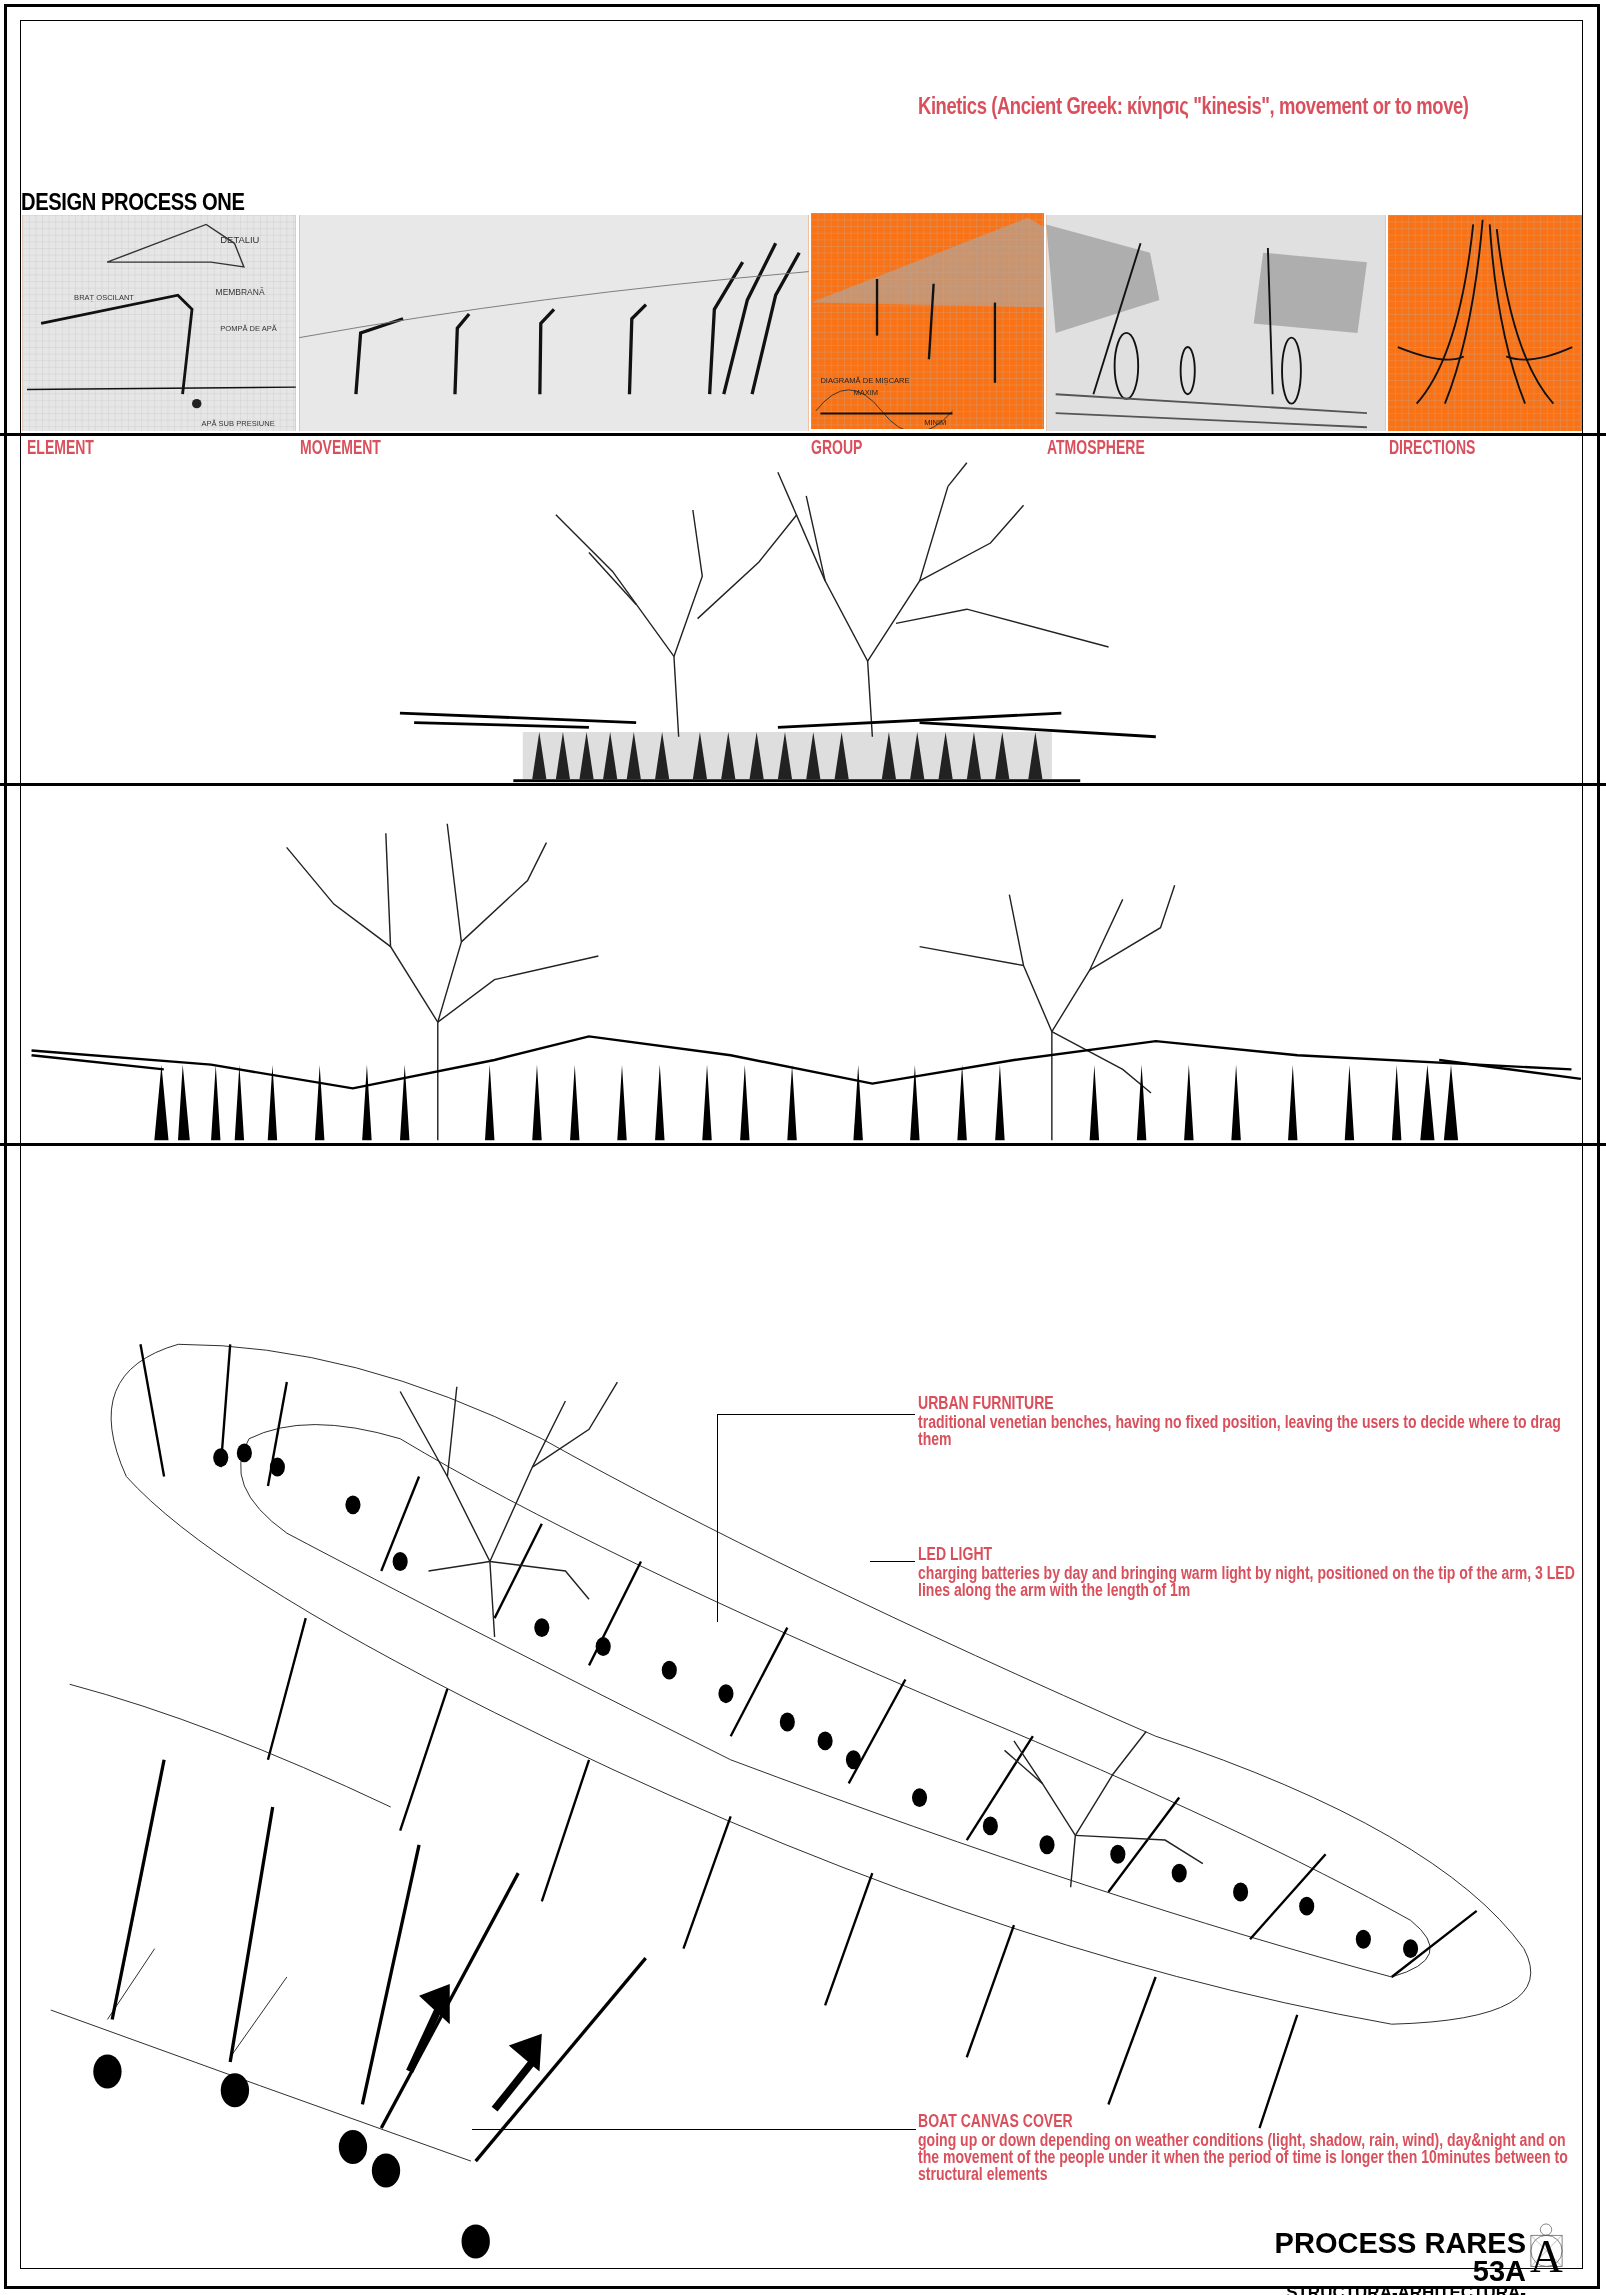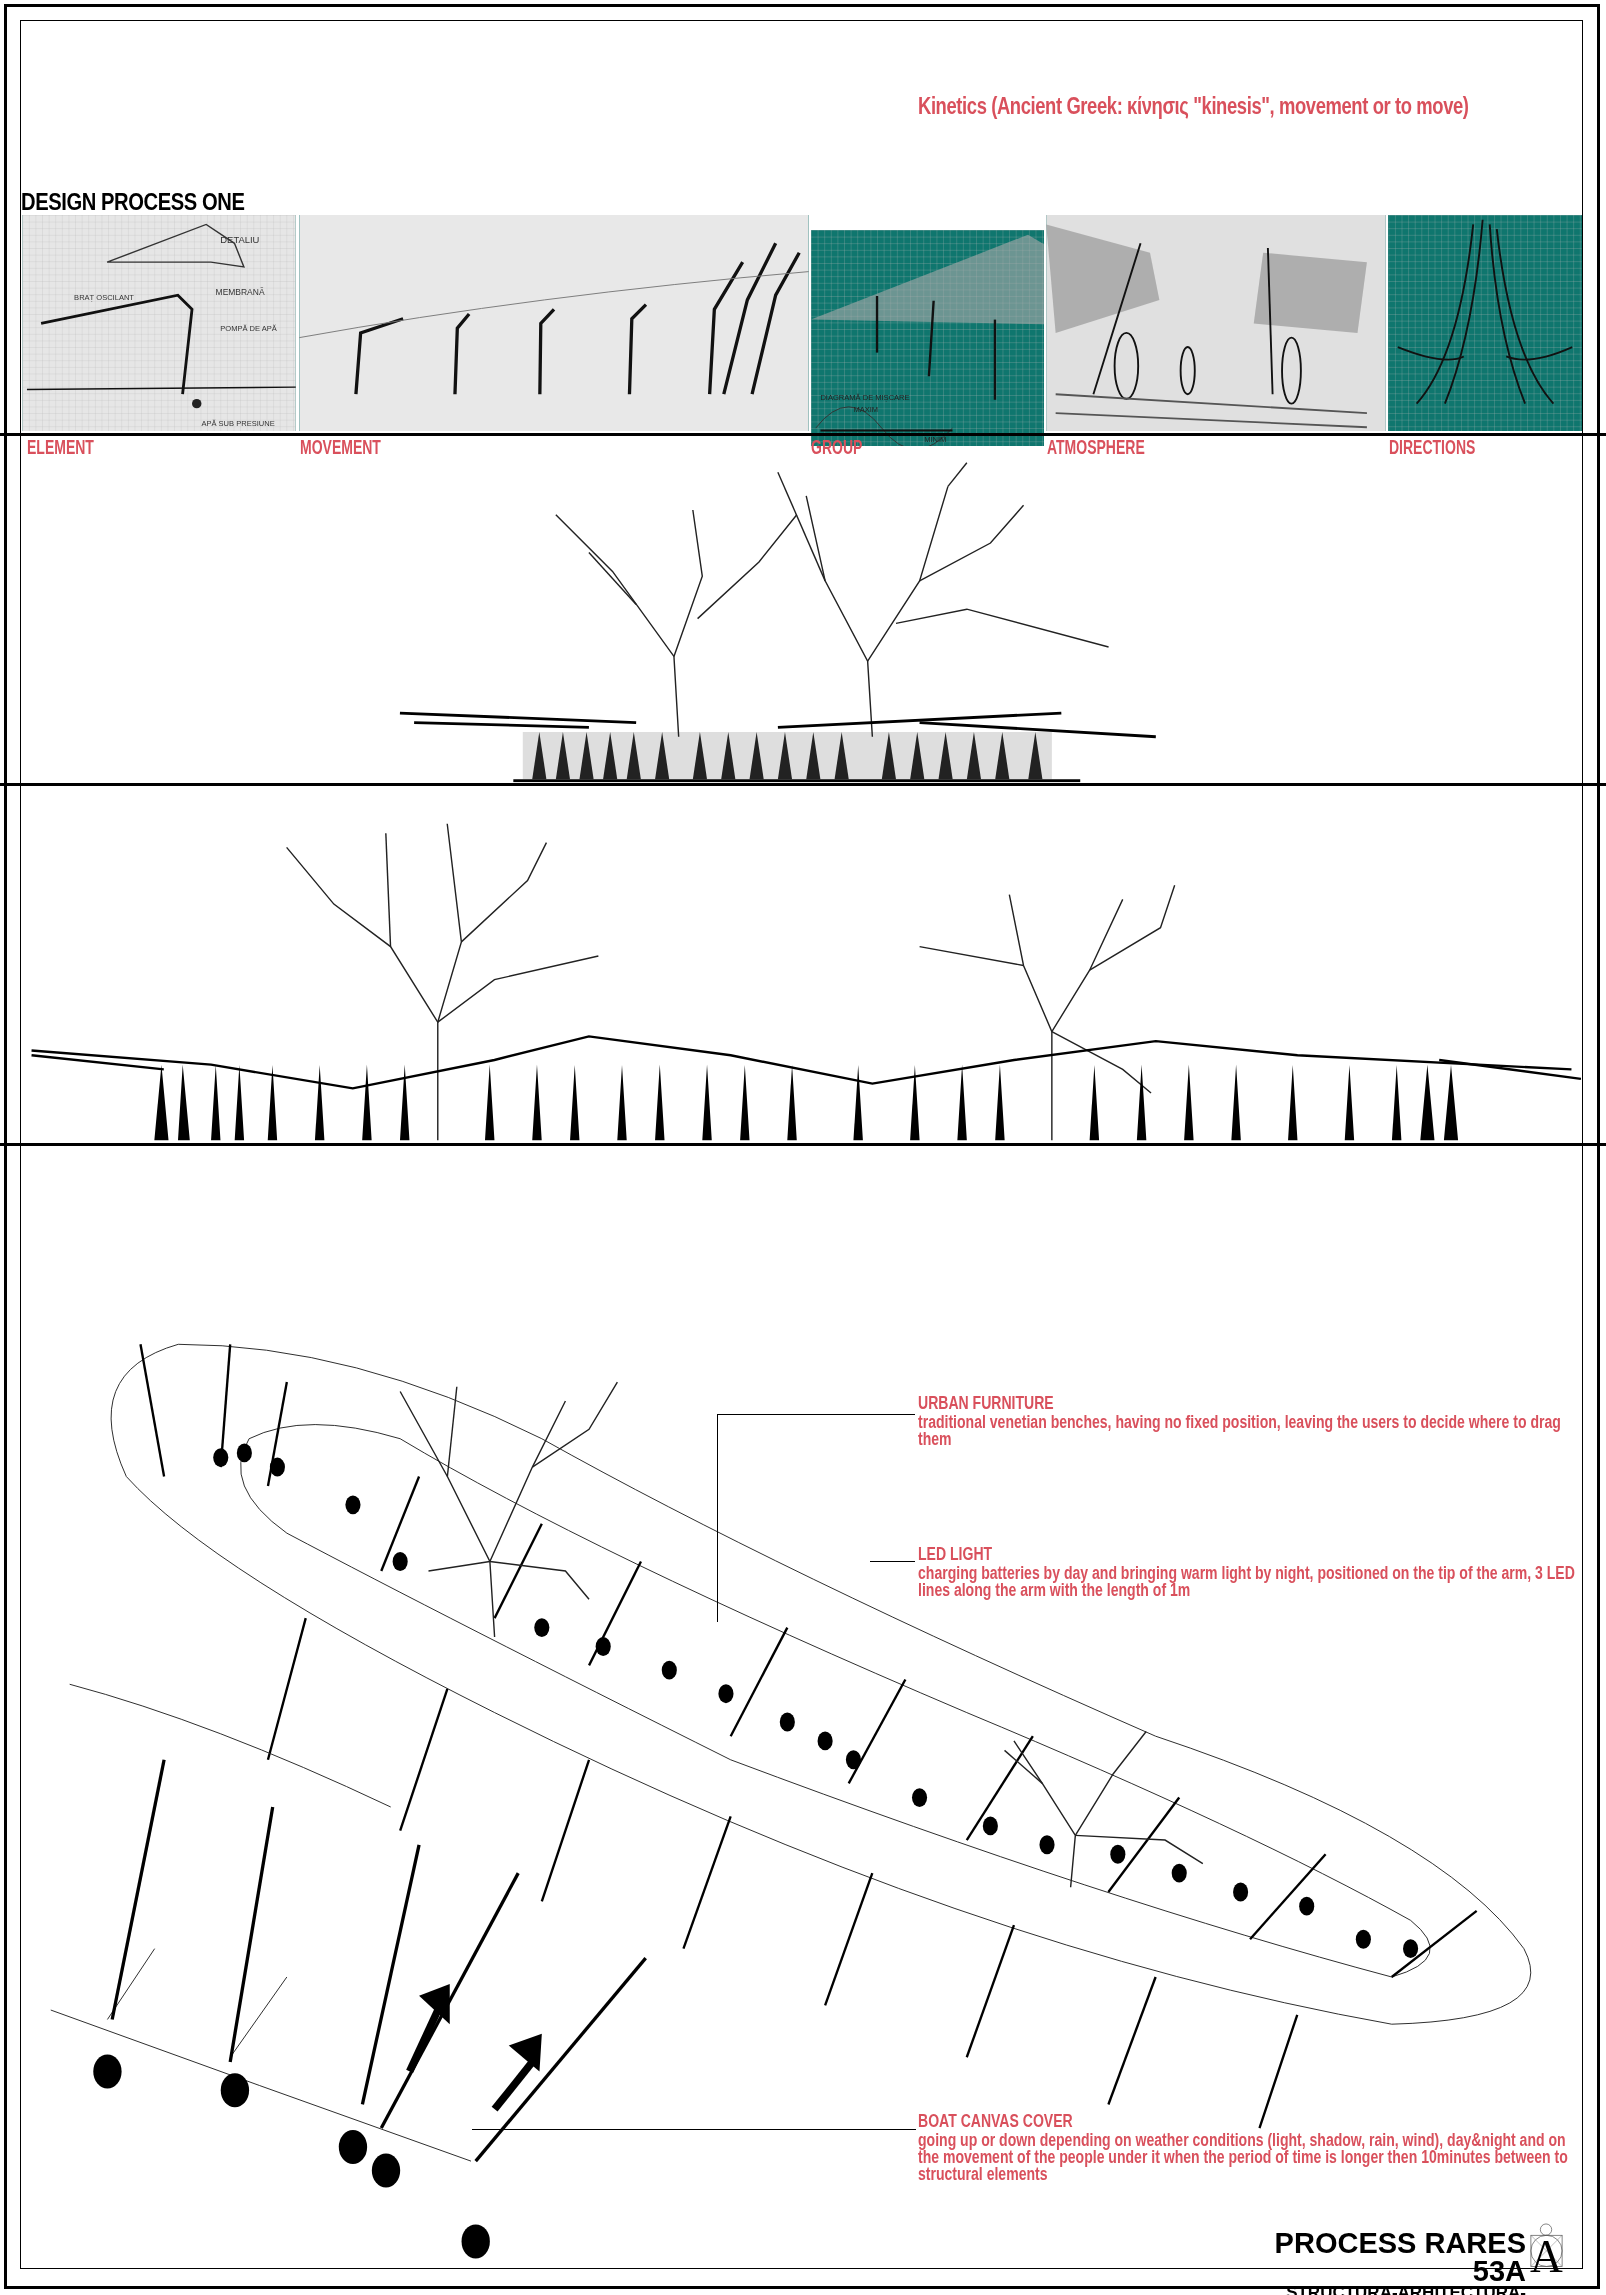--- a/index.html
+++ b/index.html
@@ -4,21 +4,21 @@
 <style>
   html, body { margin:0; padding:0; background:#ffffff; }
   body { width:1606px; height:2295px; position:relative; overflow:hidden; font-family:"Liberation Sans", sans-serif; }
   .abs { position:absolute; }
   .outer-frame { left:3.8px; top:3.8px; width:1596px; height:2285px; border:3.3px solid #000; box-sizing:border-box; }
   .inner-frame { left:20px; top:20px; width:1563px; height:2249px; border:1.4px solid #000; box-sizing:border-box; }
   .red { color:#d9505c; }
   .headline { font-weight:bold; font-size:23.6px; letter-spacing:-0.5px; transform:scaleX(0.78); transform-origin:left top; white-space:nowrap; }
   .title { font-weight:bold; font-size:24.6px; color:#000; transform:scaleX(0.82); transform-origin:left top; white-space:nowrap; letter-spacing:-0.5px;}
   .stage-label { font-weight:bold; font-size:20px; transform:scaleX(0.7); transform-origin:left top; white-space:nowrap; }
-  .sketch { background:#0f766e; overflow:hidden; }
+  .sketch { background:#f97316; overflow:hidden; }
   .sketch svg { width:100%; height:100%; display:block; }
   .note-title { font-weight:bold; font-size:18px; transform:scaleX(0.78); transform-origin:left top; white-space:nowrap; }
   .note-body { font-weight:bold; font-size:18px; line-height:17px; transform:scaleX(0.78); transform-origin:left top; width:860px; }
   .leader { background:#000; }
   .credits { text-align:right; color:#000; }
   .credits .name { font-weight:bold; font-size:29px; line-height:28px; }
   .credits .course { font-weight:bold; font-size:17px; line-height:16px; }
 </style>
 </head>
 <body>
@@ -57,21 +57,21 @@
         <path d="M330 380 L335 240 L360 210"></path>
       <path d="M510 380 L512 230 L540 200"></path>
         <path d="M700 380 L705 220 L735 190"></path>
       <path d="M870 380 L880 200 L940 100"></path>
         <path d="M900 380 L950 180 L1010 60"></path>
         <path d="M960 380 L1010 170 L1060 80"></path>
     </g>
     <path d="M0 260 Q500 170 1080 120" stroke="#777" stroke-width="2" fill="none"></path>
   </svg>
 </div>
-<div class="abs sketch" style="left:811px; top:230px; width:233px; height:216px;">
+<div class="abs sketch" style="left:811px; top:213px; width:233px; height:216px;">
   <svg viewBox="0 0 494 458">
     <rect width="494" height="458" fill="url(#grid)"></rect>
     <path d="M0 190 L460 10 L494 30 L494 200 Z" fill="#aaa" opacity="0.6"></path>
     <g stroke="#111" stroke-width="5" fill="none">
         <path d="M140 140 L140 260"></path>
         <path d="M260 150 L250 310"></path>
         <path d="M390 190 L390 360"></path>
       </g>
     <path d="M10 420 Q80 330 150 420 T300 420" stroke="#333" stroke-width="2" fill="none"></path>
     <path d="M20 425 L300 425" stroke="#111" stroke-width="4"></path>

